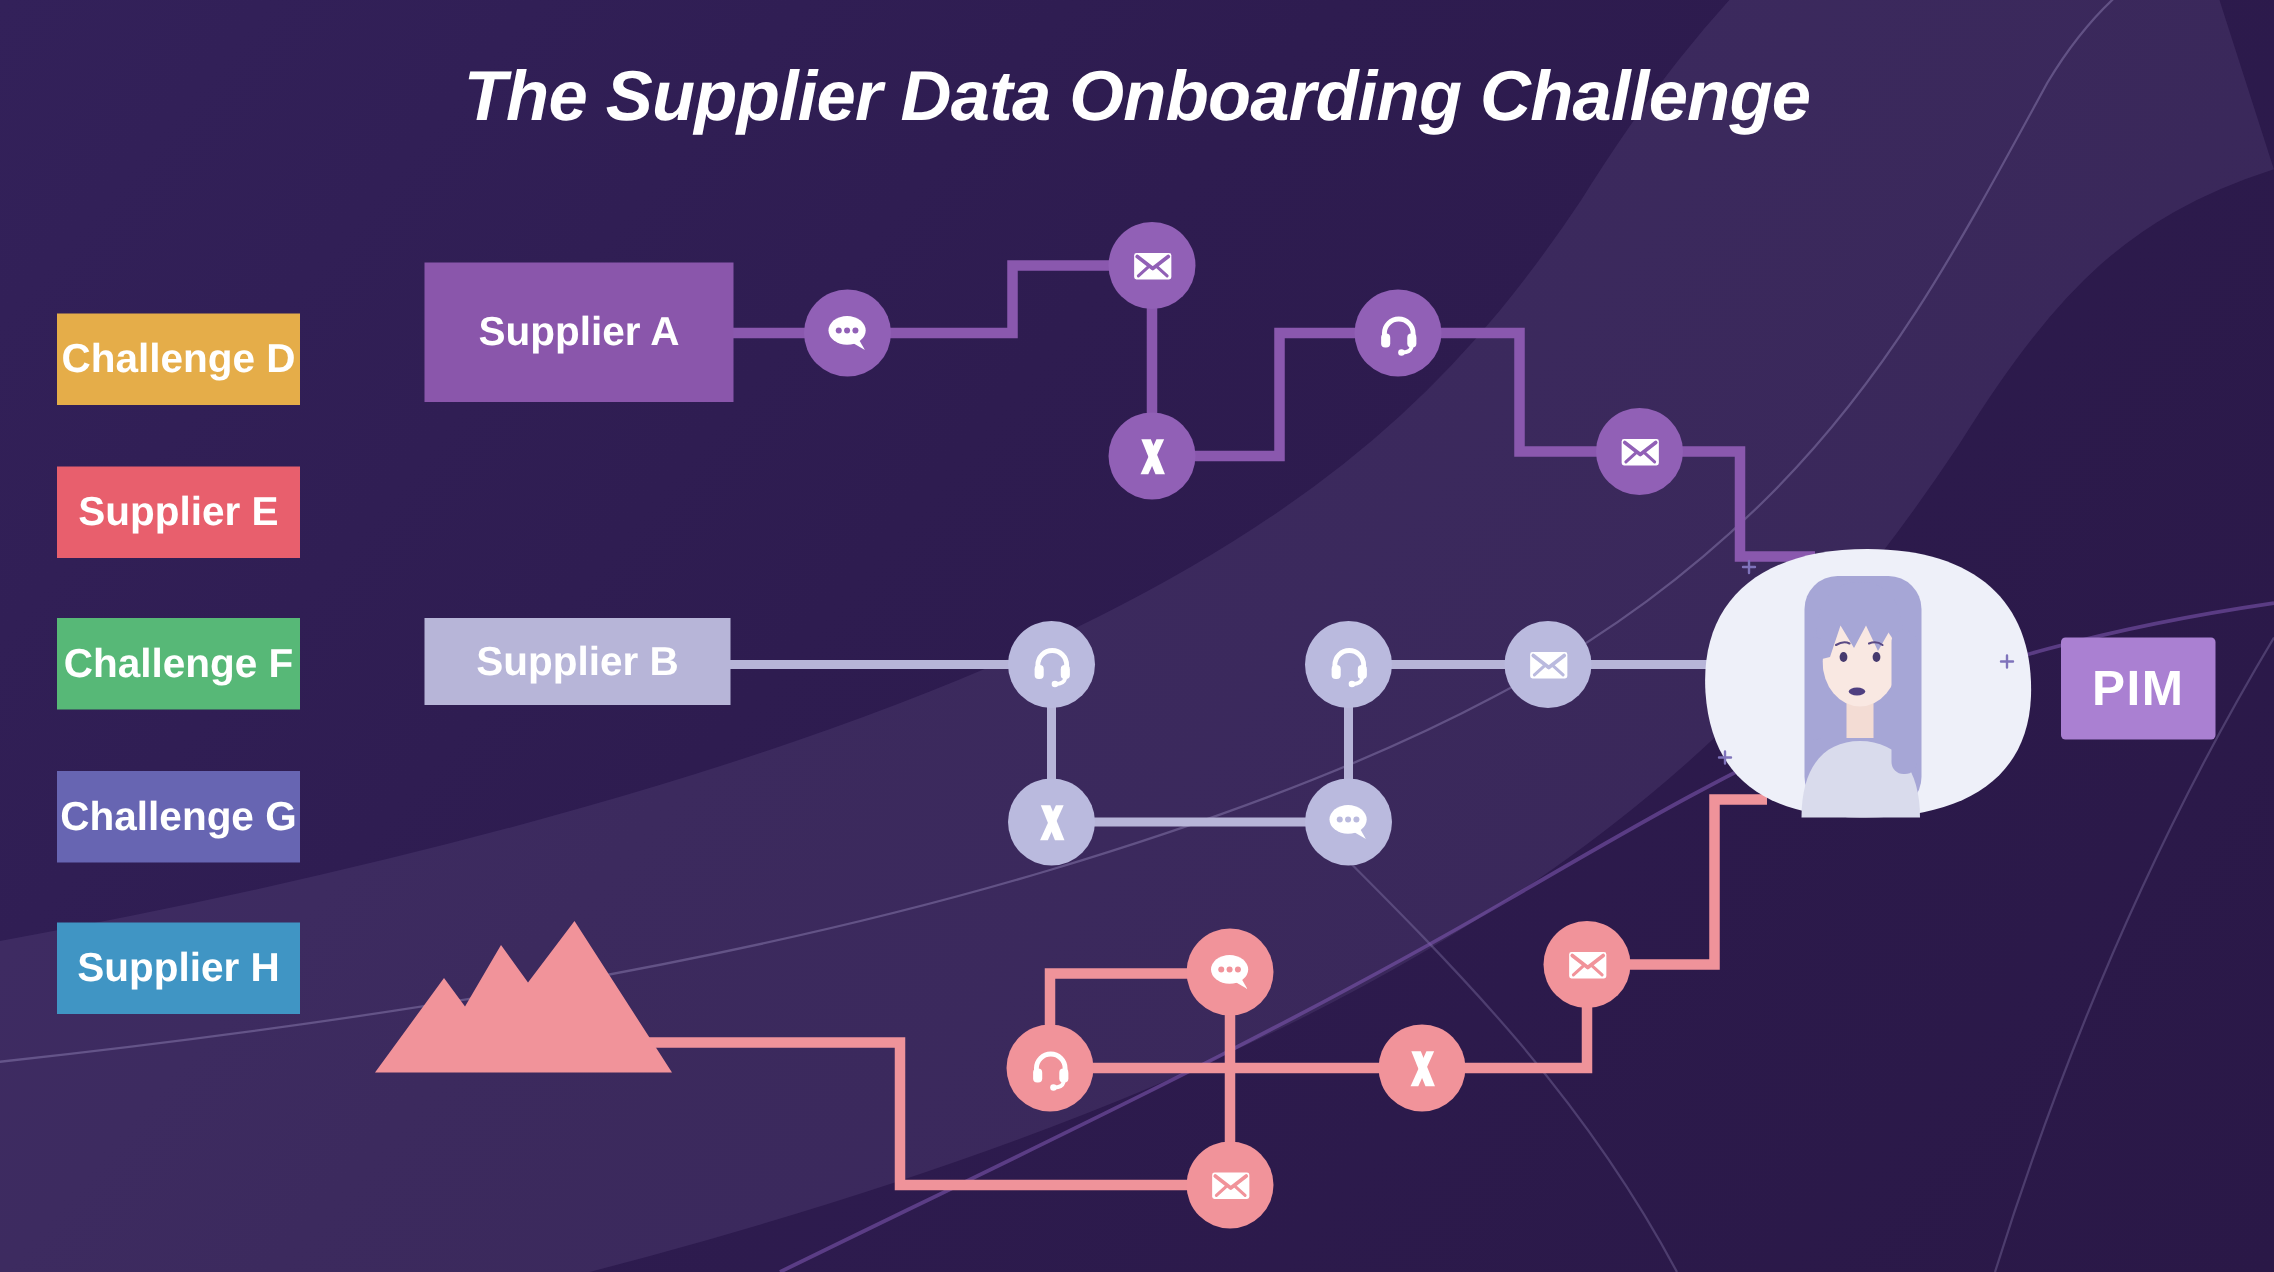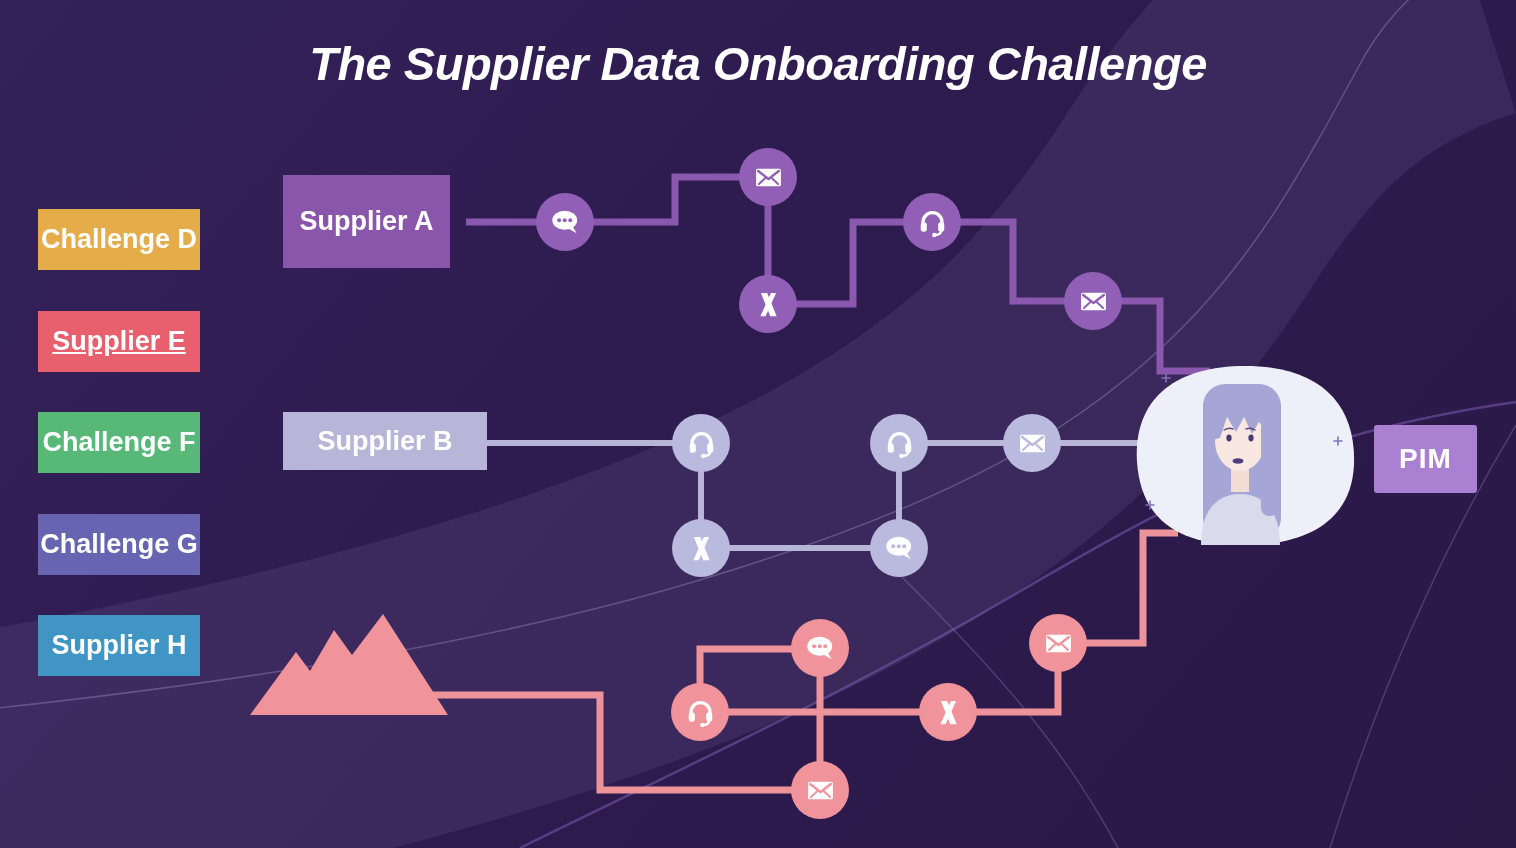--- a/index.html
+++ b/index.html
@@ -13,27 +13,27 @@
   .title{
     position:absolute;left:0;top:36px;width:1516px;text-align:center;z-index:2;
     color:#ffffff;font-size:47px;font-weight:800;font-style:italic;letter-spacing:-0.5px;
   }
   .tag{
     position:absolute;display:flex;align-items:center;justify-content:center;z-index:2;
     color:#fff;font-weight:700;font-size:27px;
   }
   .src-list .tag{left:38px;width:162px;height:61px;}
   .tag-d{top:209px;background:#e5ad49;}
-  .tag-e{top:311px;background:#e85f6d;text-decoration:underline;}
+  .tag-e{top:311px;background:#e85f6d;}
   .tag-f{top:412px;background:#57b877;}
   .tag-g{top:514px;background:#6765b2;}
   .tag-h{top:615px;background:#4095c4;}
-  .box-a{left:283px;top:175px;width:167px;height:93px;background:#8a56ab;}
+  .box-a{left:283px;top:175px;width:206px;height:93px;background:#8a56ab;}
   .box-b{left:283px;top:412px;width:204px;height:58px;background:#b7b5d8;}
-  .box-pim{left:1374px;top:425px;width:103px;height:68px;background:#aa80d2;border-radius:3px;font-size:28px;letter-spacing:1px;}
+  .box-pim{left:1374px;top:425px;width:103px;height:68px;background:#aa80d2;border-radius:3px;font-size:33px;letter-spacing:1px;}
   .label-c{left:266px;top:672px;width:180px;height:38px;background:transparent;}
   .node{
     position:absolute;width:58px;height:58px;border-radius:50%;z-index:2;
     display:flex;align-items:center;justify-content:center;
   }
   .node svg{width:31px;height:31px;display:block;}
   .row-a{background:#9160b6;color:#9160b6;}
   .row-b{background:#babade;color:#babade;}
   .row-c{background:#f194 9a;}
   .row-c{background:#f1939a;color:#f1939a;}

